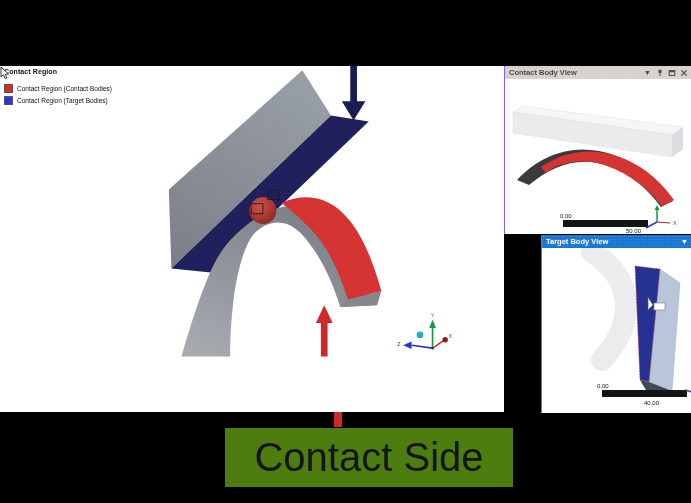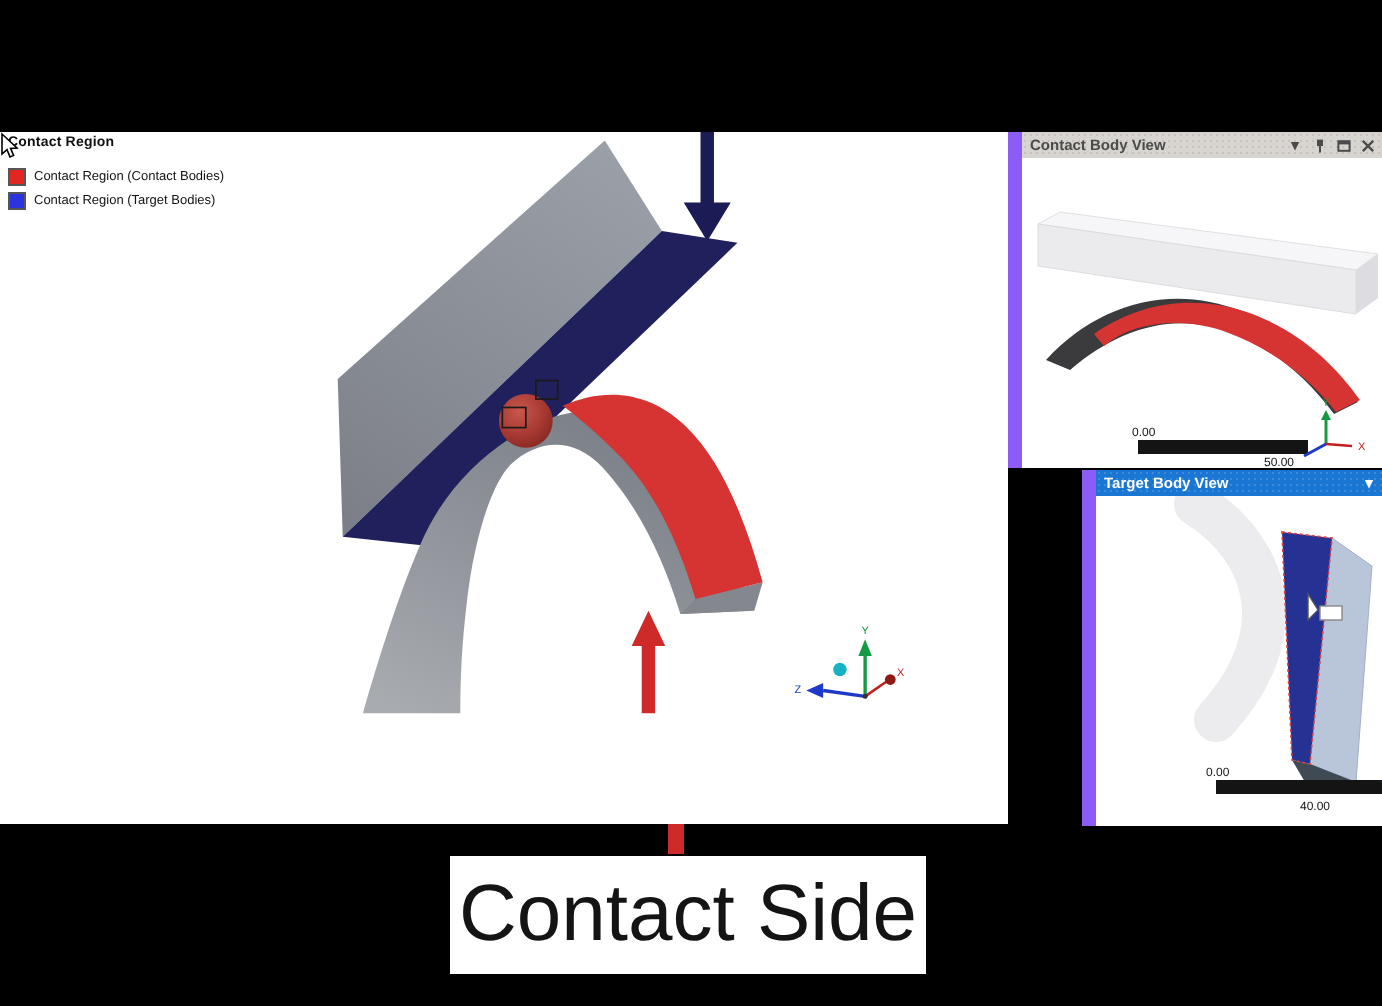--- a/index.html
+++ b/index.html
@@ -10,37 +10,37 @@
   .main-view svg{position:absolute;left:0;top:0;}
   .legend{position:absolute;left:4px;top:2px;color:#111;}
   .legend-title{font-size:7px;font-weight:bold;letter-spacing:.1px;}
   .legend-items{margin-top:9px;}
   .legend-row{display:flex;align-items:center;margin-bottom:3px;}
   .swatch{width:9px;height:9px;margin-right:4px;border:1px solid #55555a;flex:none;}
   .swatch-contact{background:var(--c-legendRed,#e3261f);}
   .swatch-target{background:var(--c-legendBlue,#2c34dd);}
   .legend-label{font-size:6.5px;white-space:nowrap;}
   .cursor-main{position:absolute;left:52px;top:20px;}
-  .panel{position:absolute;left:504px;width:187px;background:#fff;border-left:7px solid #8b5cf6;}
+  .panel{position:absolute;left:504px;width:187px;background:#fff;border-left:1px solid #8b5cf6;}
   .panel-contact{top:66px;height:168px;}
   .panel-target{top:235px;height:178px;margin-left:37px;}
   .panel-header{height:13px;display:flex;align-items:center;padding:0 3px 0 4px;
     background:var(--c-headerGray,#d8d5d0);
     background-image:radial-gradient(#c6c3bd 0.6px,transparent 0.7px);background-size:3px 3px;
     color:#4b4b4b;font-size:7.5px;font-weight:bold;}
   .panel-target .panel-header{background:var(--c-headerBlue,#1976d2);
     background-image:radial-gradient(#3f8ad8 0.6px,transparent 0.7px);background-size:3px 3px;
     color:#fff;}
   .panel-title{flex:1;white-space:nowrap;overflow:hidden;}
   .hdr-icon{width:9px;height:9px;margin-left:3px;display:flex;align-items:center;justify-content:center;color:inherit;}
   .hdr-icon svg{display:block;}
   .panel-body{position:relative;width:100%;}
   .panel-contact .panel-body{height:155px;}
   .panel-target .panel-body{height:165px;}
-  .caption-box{position:absolute;left:225px;top:428px;width:238px;height:59px;background:#ffffff;
+  .caption-box{position:absolute;left:225px;top:428px;width:288px;height:59px;background:#4d7c0f;
     display:flex;align-items:center;justify-content:center;}
   .caption-text{font-size:40px;color:#141414;white-space:nowrap;}
   .arrow-tail{position:absolute;left:334px;top:412px;width:8px;height:15px;background:var(--c-arrowRed,#cf2a2a);}
   text{font-family:"Liberation Sans",sans-serif;}
 </style>
 </head>
 <body>
 
 <div class="stage">
 

